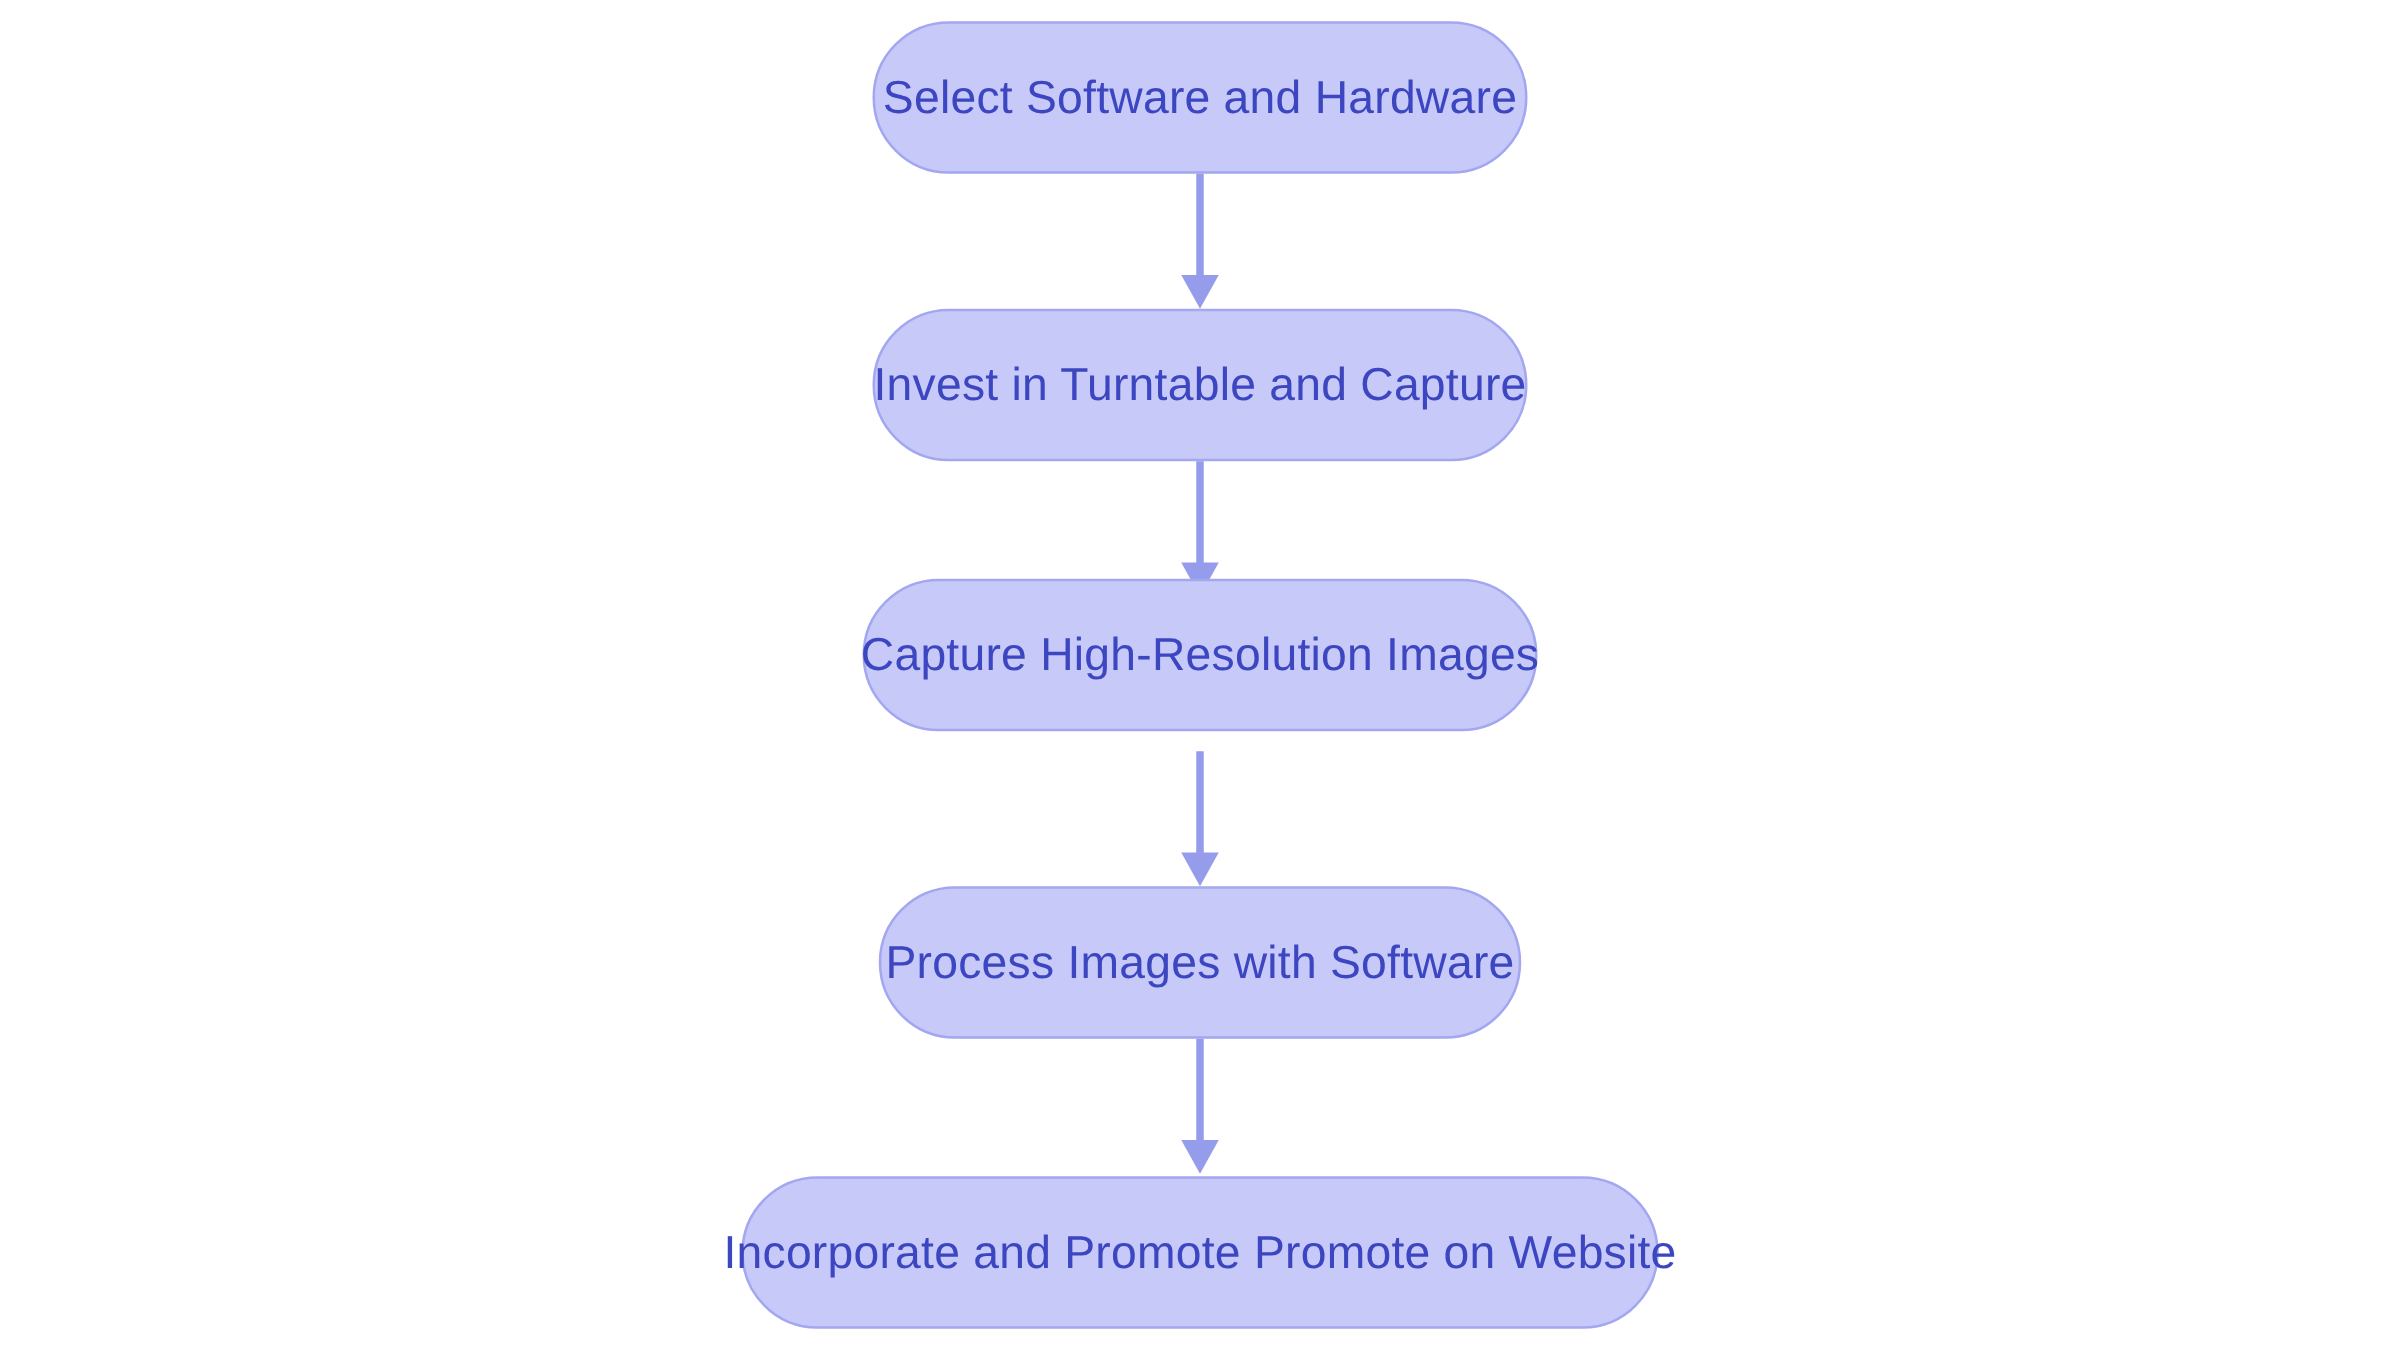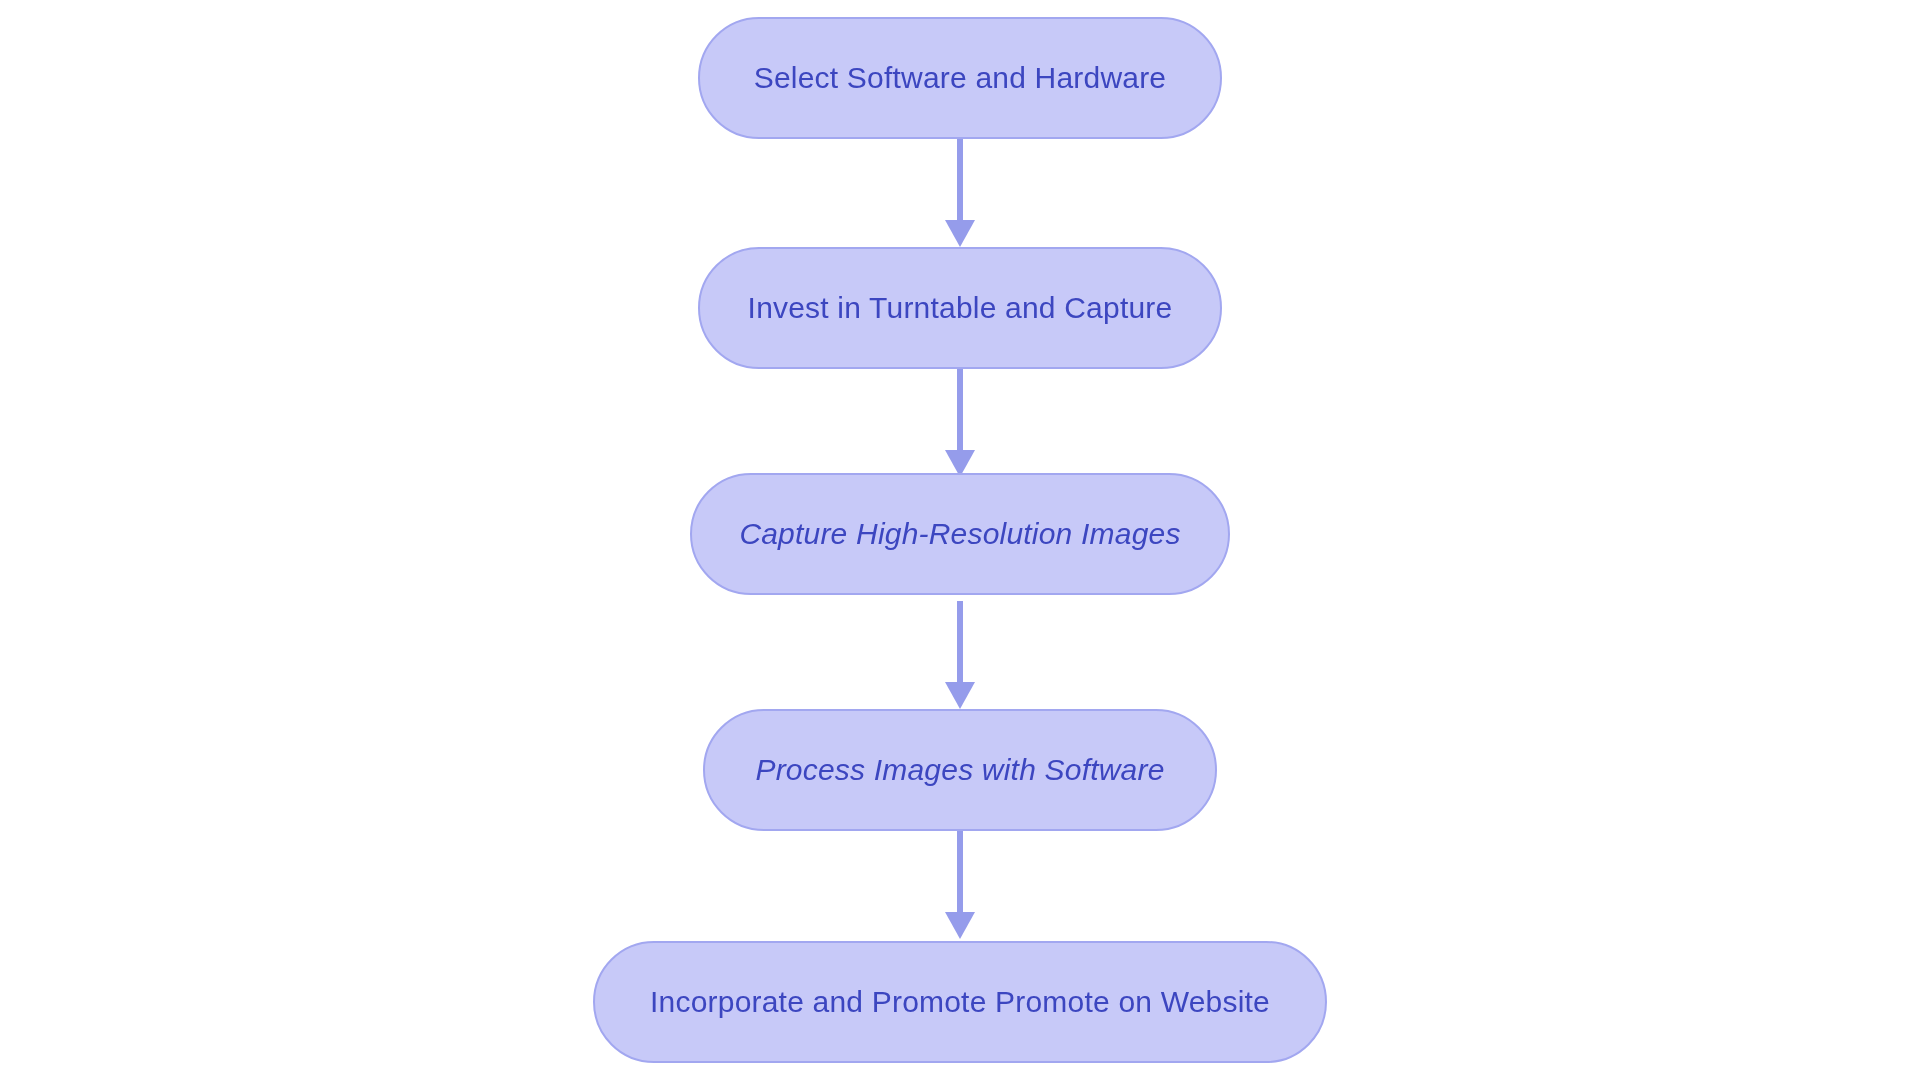--- a/index.html
+++ b/index.html
@@ -29,28 +29,28 @@
     border-radius: 61px;
     background: var(--node-fill);
     border: 2px solid var(--node-border);
     display: flex;
     align-items: center;
     justify-content: center;
     white-space: nowrap;
   }
   .flow-node .label {
     color: var(--node-text);
-    font-size: 30px;
+    font-size: 37px;
     font-weight: 400;
     letter-spacing: 0.2px;
   }
   .node-1 { top: 17px;  width: 524px; }
   .node-2 { top: 247px; width: 524px; }
-  .node-3 { top: 473px; width: 540px; font-style: italic; }
-  .node-4 { top: 709px; width: 514px; font-style: italic; }
+  .node-3 { top: 463px; width: 540px; }
+  .node-4 { top: 709px; width: 514px; }
   .node-5 { top: 941px; width: 734px; }
 
   .connector {
     position: absolute;
     left: 50%;
     transform: translateX(-50%);
     width: 30px;
     height: 108px;
   }
   .conn-1 { top: 139px; }

